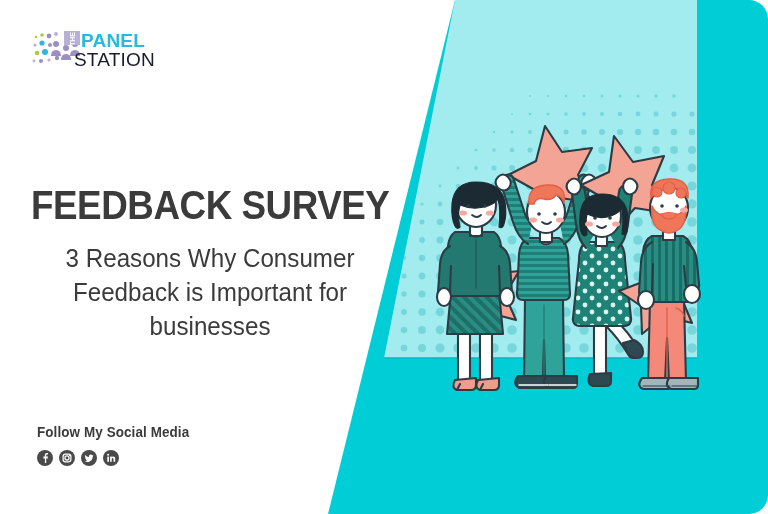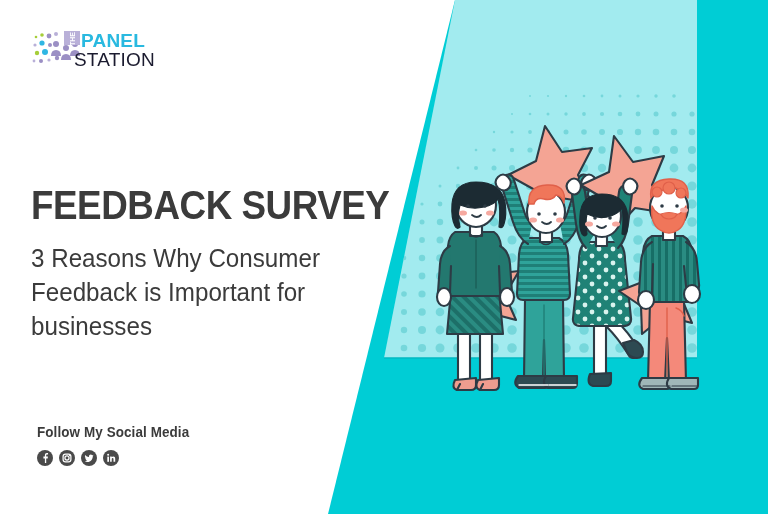--- a/index.html
+++ b/index.html
@@ -11,20 +11,21 @@
   body {
     font-family: "Liberation Sans", sans-serif;
   }
 
   #banner {
     position: relative;
     width: 768px;
     height: 514px;
     overflow: hidden;
     background: #ffffff;
+    border-radius: 19px;
   }
 
   
   .art-panel {
     position: absolute;
     top: 0;
     left: 0;
     width: 768px;
     height: 514px;
     overflow: hidden;
@@ -57,20 +58,21 @@
     height: 46px;
     display: block;
   }
 
   
   .headline-wrap {
     position: absolute;
     left: 31px;
     top: 183px;
     width: 360px;
+    text-align: center;
   }
   .headline {
     margin: 0;
     font-family: "Liberation Sans Narrow", "Liberation Sans", sans-serif;
     font-weight: bold;
     font-size: 40px;
     line-height: 44px;
     letter-spacing: -0.5px;
     color: #3b3b3b;
     transform: scaleX(0.92);

